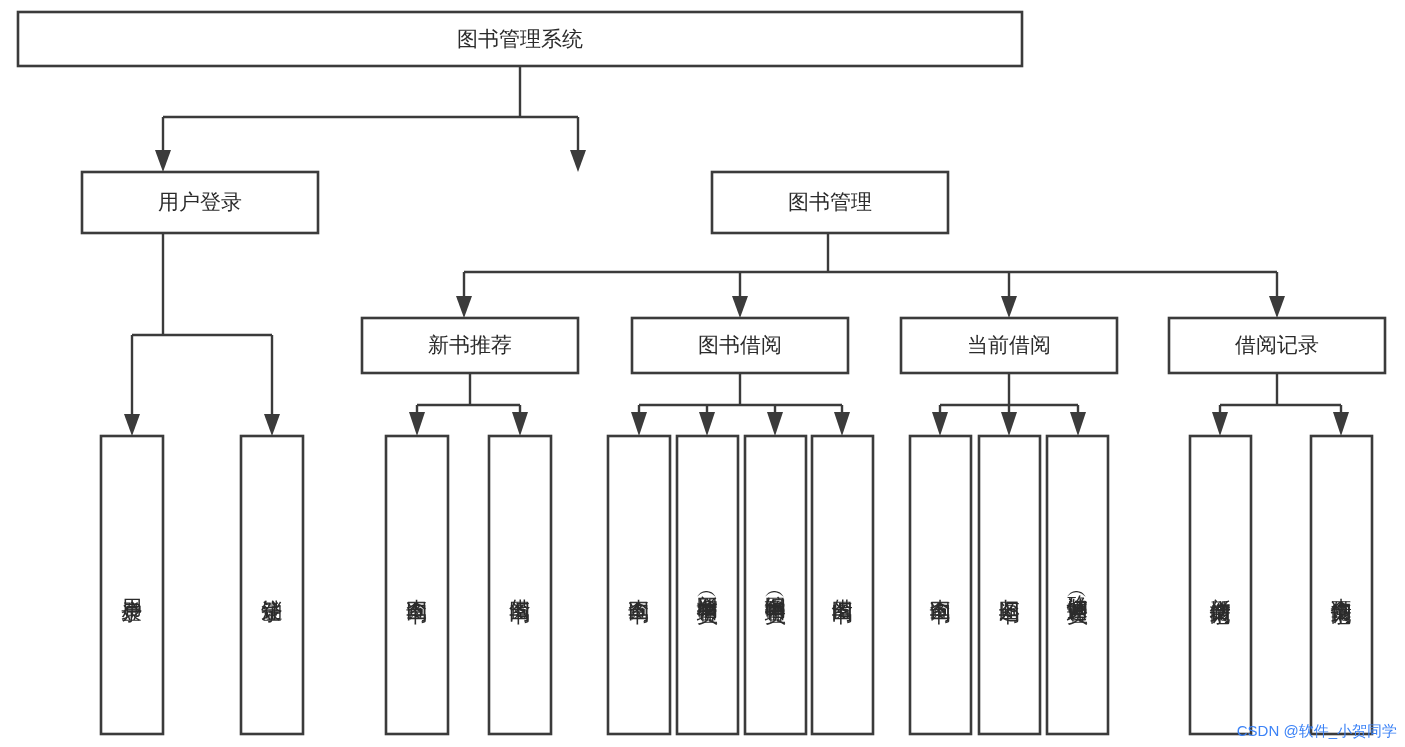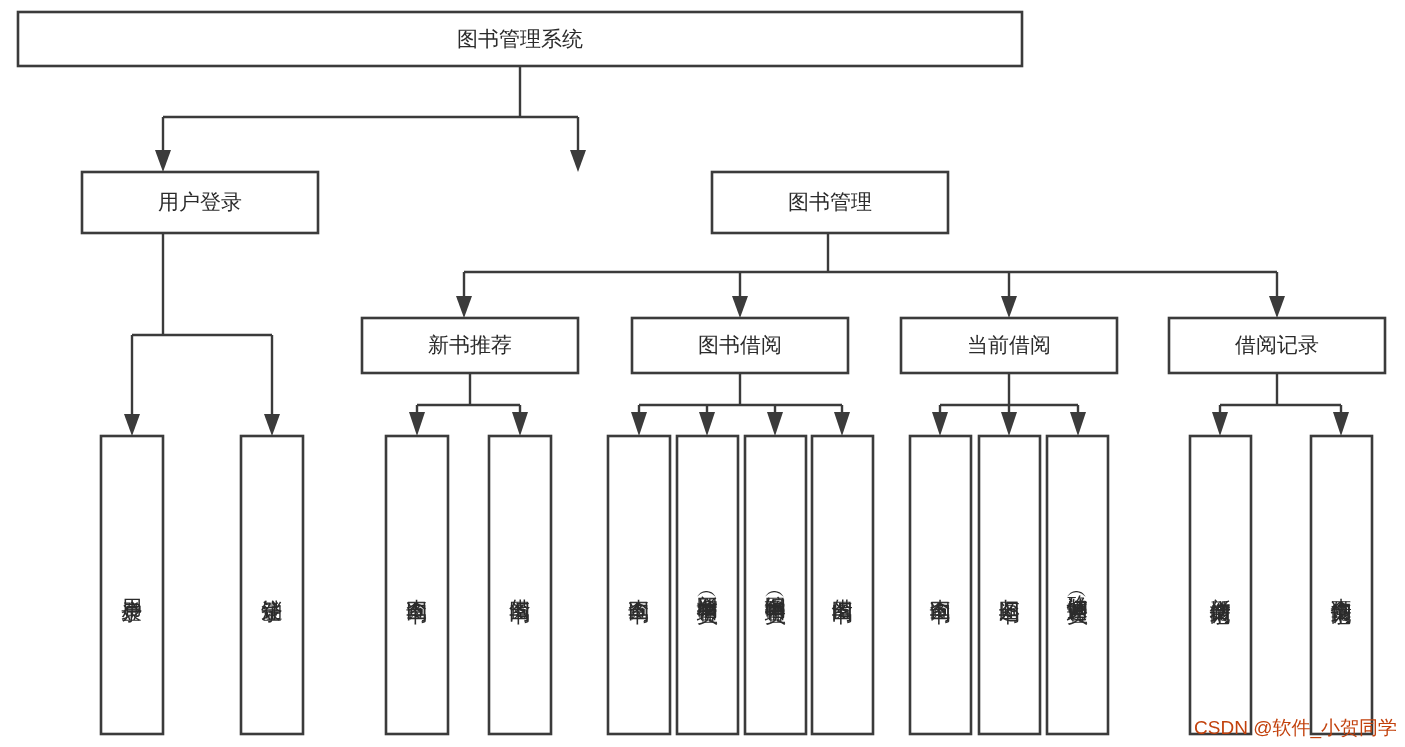--- a/index.html
+++ b/index.html
@@ -63,22 +63,22 @@
     color: #2b2b2b;
     letter-spacing: 1.5px;
     white-space: nowrap;
     pointer-events: none;
   }
   .watermark {
     position: absolute;
     right: 8px;
     bottom: 6px;
     font-family: "Liberation Sans", "DejaVu Sans", sans-serif;
-    font-size: 19px;
-    color: #c2410c;
+    font-size: 15px;
+    color: #3b82f6;
     white-space: nowrap;
   }
 </style>
 </head>
 <body>
 
 <div id="diagram-root">
 
   <svg id="tree-svg" viewBox="0 0 1405 747">
 

